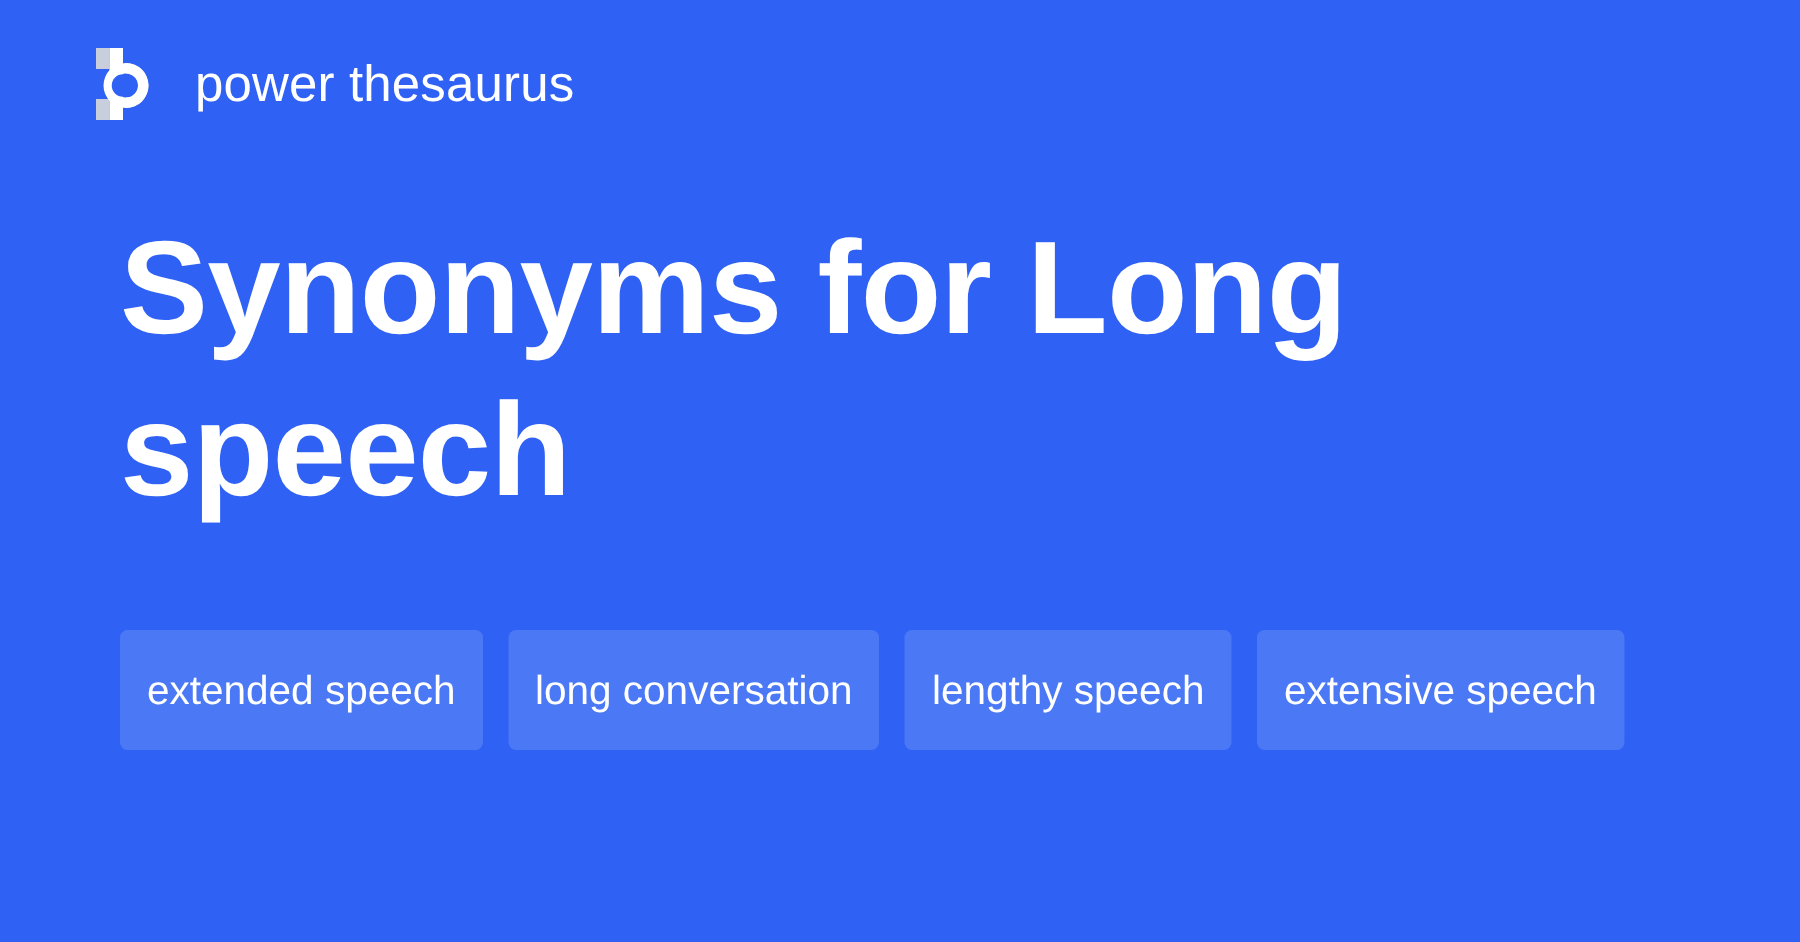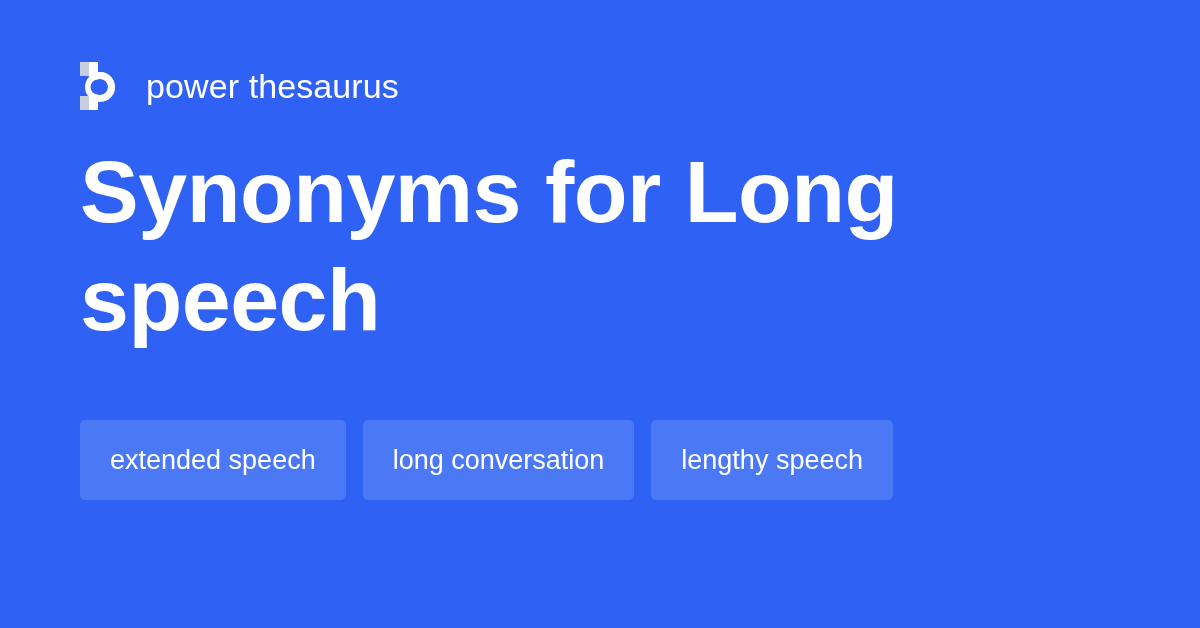--- a/index.html
+++ b/index.html
@@ -20,27 +20,26 @@
   .og-card {
     position: relative;
     width: 1200px;
     height: 628px;
     background: #2F61F5;
   }
 
   
   .brand {
     position: absolute;
-    left: 80px;
+    left: 64px;
     top: 29px;
     display: flex;
     align-items: center;
     gap: 22px;
     height: 54px;
-    margin-top: 30px;
   }
 
   .brand-mark {
     width: 44px;
     height: 48px;
     display: block;
     flex: 0 0 auto;
   }
 
   .brand-name {
@@ -75,21 +74,21 @@
     flex-wrap: wrap;
     gap: 16px 17px;
     align-content: flex-start;
   }
 
   .tag-pill {
     height: 80px;
     display: flex;
     align-items: center;
     justify-content: center;
-    padding: 0 30px;
+    padding: 0 18px;
     background: #4B78F5;
     border-radius: 5px;
     color: #FFFFFF;
     font-size: 27px;
     font-weight: 400;
     line-height: 1;
     white-space: nowrap;
   }
 </style>
 </head>
@@ -121,15 +120,18 @@
   <div class="tag-list">
     <div class="tag-pill">
       <span>extended speech</span>
     </div>
     <div class="tag-pill">
       <span>long conversation</span>
     </div>
     <div class="tag-pill">
       <span>lengthy speech</span>
     </div>
+    <div class="tag-pill">
+      <span>extensive speech</span>
+    </div>
   </div>
 
 </div>
 
 </body></html>

